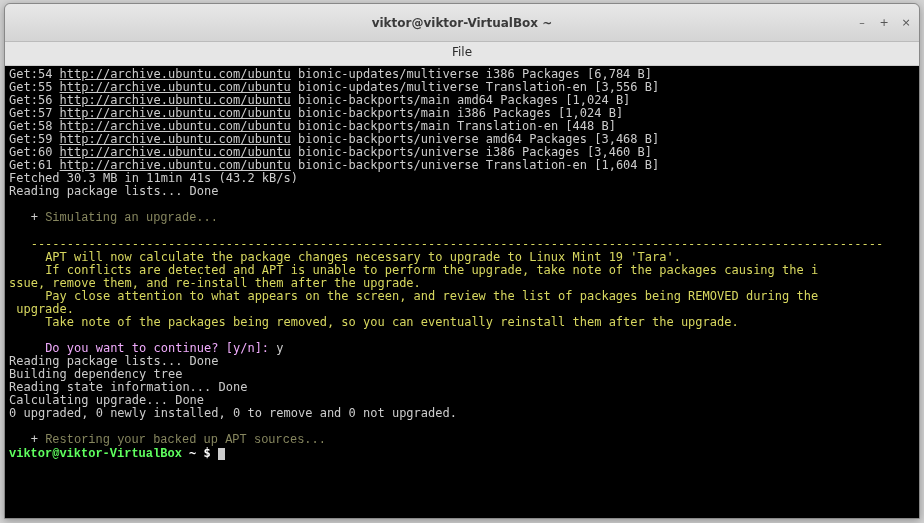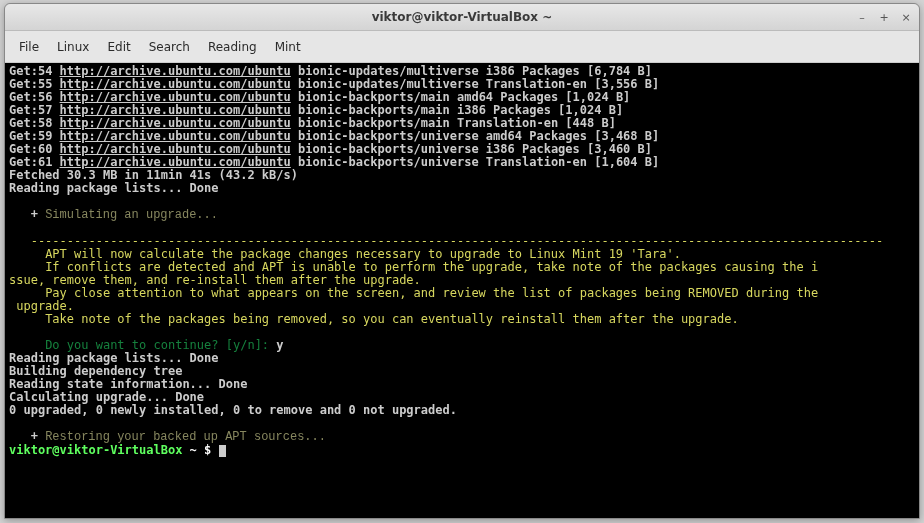--- a/index.html
+++ b/index.html
@@ -15,21 +15,21 @@
   height: 516px;
   margin: 3px auto;
   background: #d9d9d9;
   border: 1px solid #888;
   border-radius: 6px 6px 0 0;
   box-shadow: 0 2px 8px rgba(0,0,0,0.3);
   display: flex;
   flex-direction: column;
 }
 .titlebar {
-  height: 27px;
+  height: 38px;
   background: linear-gradient(#e8e8e8, #d4d4d4);
   border-bottom: 1px solid #bbb;
   display: flex;
   align-items: center;
   border-radius: 6px 6px 0 0;
   position: relative;
 }
 .title-text {
   position: absolute;
   left: 0; right: 0;
@@ -47,51 +47,52 @@
 .win-btn {
   width: 14px; height: 14px;
   font-size: 11px;
   color: #555;
   display: flex;
   align-items: center;
   justify-content: center;
   cursor: pointer;
 }
 .menubar {
-  height: 32px;
+  height: 24px;
   background: #e6e6e6;
   border-bottom: 1px solid #ccc;
   display: flex;
   align-items: center;
   padding: 0 6px;
   gap: 2px;
+  flex-direction: column;
 }
 .menu-item {
   font-size: 12px;
   color: #2b2b2b;
   padding: 3px 8px;
   cursor: pointer;
 }
 .terminal {
   flex: 1;
   background: #000;
   font-family: "DejaVu Sans Mono", "Liberation Mono", monospace;
   font-size: 12px;
   line-height: 13px;
   color: #ccc;
   padding: 2px 4px;
   overflow: hidden;
   white-space: pre;
 }
 .ln { display: block; }
-.gray { color: #cccccc; font-weight: bold; }
+.gray { color: #cccccc; }
 .yellow { color: #d7d75f; }
 .olive { color: #87875f; font-family: Liberation Mono, monospace; }
-.green { color: #15803d; }
-.bgreen { color: #5fff5f; font-weight: bold; }
+.green { color: #f0abfc; }
+.bgreen { color: #5fff5f; font-weight: bold; font-family: Liberation Mono, monospace; }
 .bwhite { color: #ffffff; font-weight: bold; }
 .underline { text-decoration: underline; }
 .prompt-cursor {
   display: inline-block;
   width: 7px; height: 12px;
   background: #ccc;
   vertical-align: text-bottom;
 }
 </style>
 </head>

